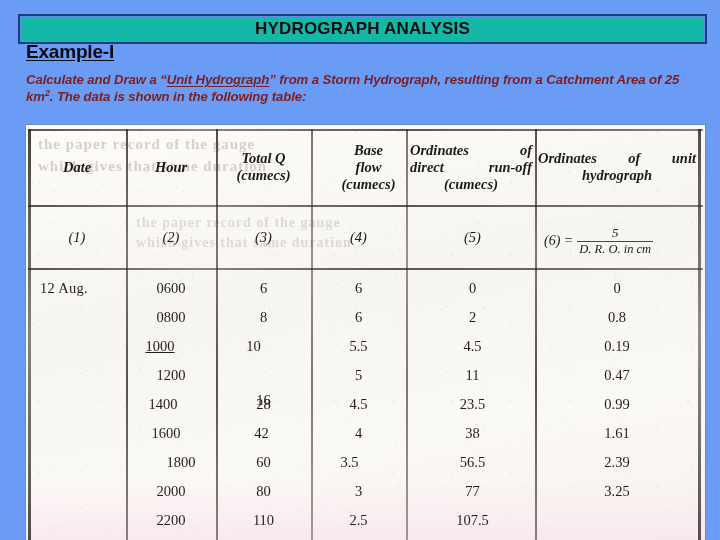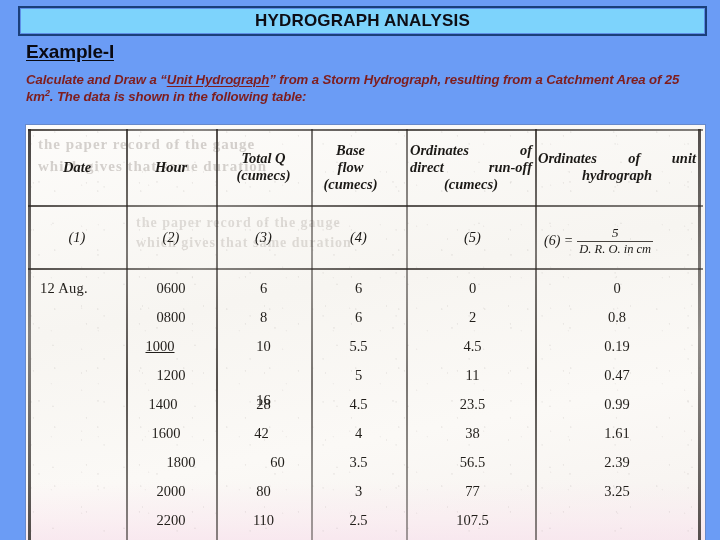--- a/index.html
+++ b/index.html
@@ -17,25 +17,25 @@
     position: relative;
     width: 720px;
     height: 540px;
     background: #6b9cf5;
   }
 
   
   .title-box {
     position: absolute;
     left: 18px;
-    top: 6px;
+    top: 14px;
     width: 689px;
     height: 30px;
     border: 2px solid #1b3f7a;
-    background: #7dd3fc;
+    background: #14b8a6;
     box-shadow: inset 0 0 0 1px #5e8fe8;
     display: flex;
     align-items: center;
     justify-content: center;
   }
   .title-text {
     font-family: "Liberation Sans", sans-serif;
     font-weight: bold;
     font-size: 17px;
     letter-spacing: 0.2px;
@@ -295,21 +295,21 @@
 
     <div class="hdr" style="left:100px; top:34px; width:90px;">
       <span>Hour</span>
     </div>
 
     <div class="hdr two-line" style="left:190px; top:25px; width:95px;">
       <div>Total  Q</div>
       <div>(cumecs)</div>
     </div>
 
-    <div class="hdr two-line" style="left:277px; top:17px; width:95px;">
+    <div class="hdr two-line" style="left:295px; top:17px; width:95px;">
       <div>Base</div>
       <div>flow</div>
       <div>(cumecs)</div>
     </div>
 
     <div class="hdr two-line" style="left:384px; top:17px; width:122px;">
       <div class="just">Ordinates  of</div>
       <div class="just">direct    run-off</div>
       <div>(cumecs)</div>
     </div>
@@ -341,21 +341,21 @@
     <div class="cell" style="left:384px; top:155px; width:125px;">0</div>
     <div class="cell" style="left:512px; top:155px; width:158px;">0</div>
 
     <div class="cell" style="left:100px; top:184px; width:90px;">0800</div>
     <div class="cell" style="left:190px; top:184px; width:95px;">8</div>
     <div class="cell" style="left:285px; top:184px; width:95px;">6</div>
     <div class="cell" style="left:384px; top:184px; width:125px;">2</div>
     <div class="cell" style="left:512px; top:184px; width:158px;">0.8</div>
 
     <div class="cell" style="left:100px; top:213px; width:68px;text-decoration:underline;">1000</div>
-    <div class="cell" style="left:184px; top:213px; width:107px;">10</div>
+    <div class="cell" style="left:174px; top:213px; width:107px;">10</div>
     <div class="cell" style="left:285px; top:213px; width:95px;">5.5</div>
     <div class="cell" style="left:384px; top:213px; width:125px;">4.5</div>
     <div class="cell" style="left:512px; top:213px; width:158px;text-align:center;">0.19</div>
 
     <div class="cell" style="left:100px; top:242px; width:90px;">1200</div>
     <div class="cell" style="left:190px; top:258px; width:95px;margin-top:9px;">16</div>
     <div class="cell" style="left:285px; top:242px; width:95px;">5</div>
     <div class="cell" style="left:384px; top:242px; width:125px;">11</div>
     <div class="cell" style="left:512px; top:242px; width:158px;">0.47</div>
 
@@ -365,22 +365,22 @@
     <div class="cell" style="left:384px; top:271px; width:125px;">23.5</div>
     <div class="cell" style="left:512px; top:271px; width:158px;">0.99</div>
 
     <div class="cell" style="left:100px; top:300px; width:80px;">1600</div>
     <div class="cell" style="left:190px; top:300px; width:91px;">42</div>
     <div class="cell" style="left:285px; top:300px; width:95px;">4</div>
     <div class="cell" style="left:384px; top:300px; width:125px;">38</div>
     <div class="cell" style="left:512px; top:300px; width:158px;">1.61</div>
 
     <div class="cell" style="left:100px; top:329px; width:90px;padding-left:20px;">1800</div>
-    <div class="cell" style="left:204px; top:329px; width:95px;">60</div>
-    <div class="cell" style="left:285px; top:329px; width:95px;">3.5</div>
+    <div class="cell" style="left:190px; top:329px; width:95px;">60</div>
+    <div class="cell" style="left:276px; top:329px; width:95px;">3.5</div>
     <div class="cell" style="left:384px; top:329px; width:125px;">56.5</div>
     <div class="cell" style="left:512px; top:329px; width:158px;">2.39</div>
 
     <div class="cell" style="left:100px; top:358px; width:90px;">2000</div>
     <div class="cell" style="left:190px; top:358px; width:95px;">80</div>
     <div class="cell" style="left:285px; top:358px; width:95px;">3</div>
     <div class="cell" style="left:384px; top:358px; width:125px;">77</div>
     <div class="cell" style="left:512px; top:358px; width:158px;">3.25</div>
 
     <div class="cell" style="left:100px; top:387px; width:90px;">2200</div>

